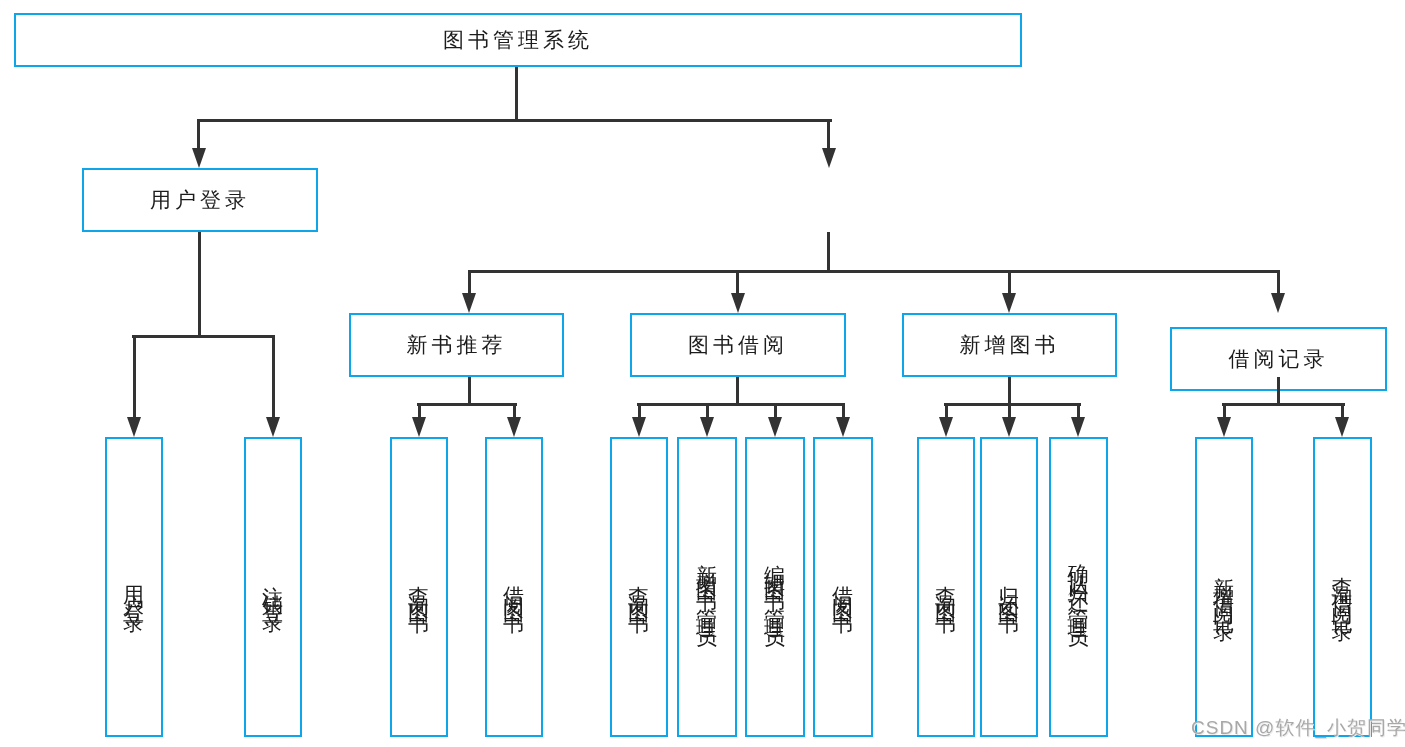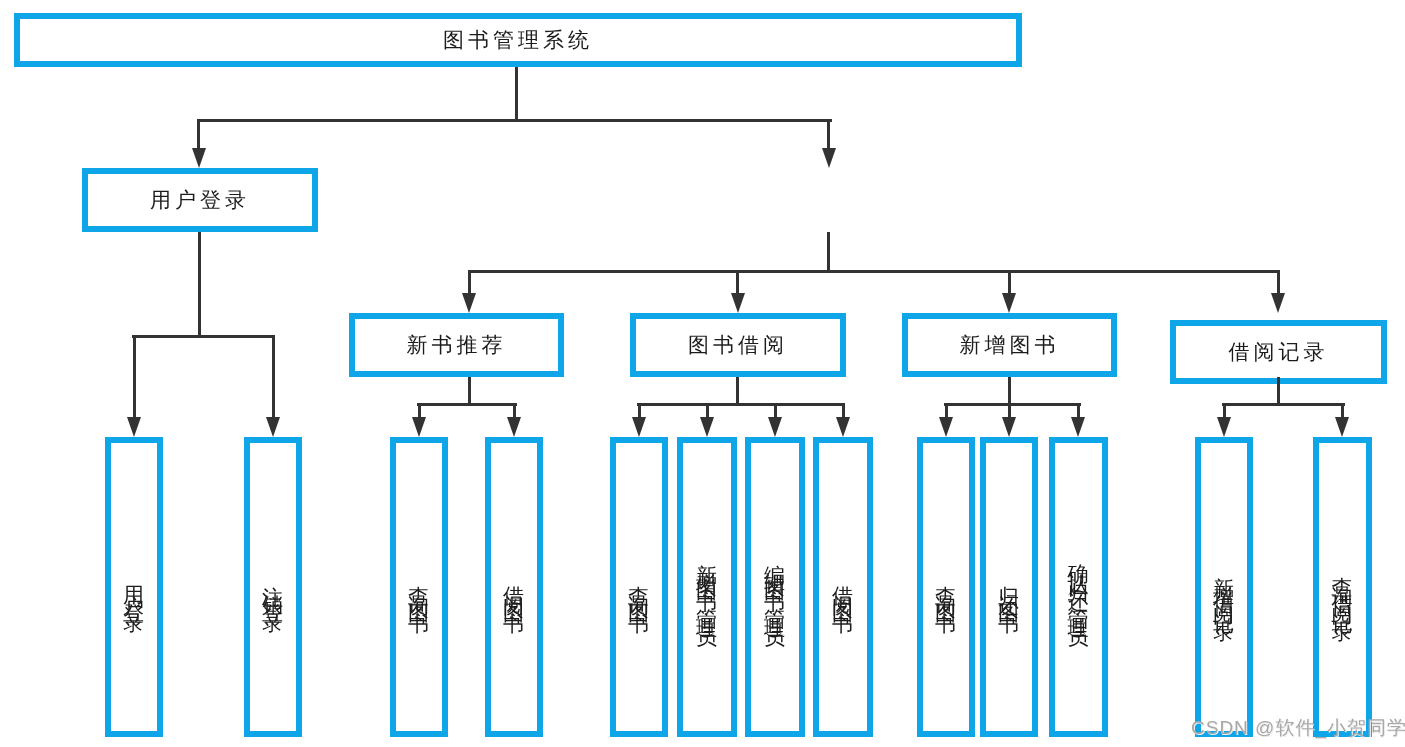--- a/index.html
+++ b/index.html
@@ -2,21 +2,21 @@
 <html><head>
 <meta charset="utf-8">
 <style>
   html,body{margin:0;padding:0;background:#ffffff;}
   .stage{
     position:relative;width:1405px;height:747px;background:#ffffff;
     font-family:"Liberation Sans",sans-serif;overflow:hidden;
   }
   .box{
     position:absolute;box-sizing:border-box;background:#ffffff;
-    border:6px solid #0ea5e9;color:#1c1c1c;
+    border:2px solid #0ea5e9;color:#1c1c1c;
     display:flex;align-items:center;justify-content:center;
   }
   .hbox{font-size:21px;letter-spacing:4px;white-space:nowrap;}
   .vbox{
     writing-mode:vertical-rl;text-orientation:mixed;
     font-size:21px;letter-spacing:9px;line-height:1;
   }
   .v{position:absolute;width:3px;background:#333333;}
   .h{position:absolute;height:3px;background:#333333;}
   .a{
@@ -60,21 +60,21 @@
   <i class="v" style="left:736px;top:270px;height:25px"></i>
   <i class="a" style="left:731px;top:293px"></i>
   <i class="v" style="left:1008px;top:270px;height:25px"></i>
   <i class="a" style="left:1002px;top:293px"></i>
   <i class="v" style="left:1277px;top:270px;height:25px"></i>
   <i class="a" style="left:1271px;top:293px"></i>
 
   <div class="box hbox" style="left:349px;top:313px;width:215px;height:64px">新书推荐</div>
   <div class="box hbox" style="left:630px;top:313px;width:216px;height:64px">图书借阅</div>
   <div class="box hbox" style="left:902px;top:313px;width:215px;height:64px">新增图书</div>
-  <div class="box hbox" style="left:1170px;top:320px;width:217px;height:64px">借阅记录</div>
+  <div class="box hbox" style="left:1170px;top:327px;width:217px;height:64px">借阅记录</div>
 
   <i class="v" style="left:468px;top:377px;height:28px"></i>
   <i class="h" style="left:417px;top:403px;width:100px"></i>
   <i class="v" style="left:418px;top:403px;height:16px"></i>
   <i class="a" style="left:412px;top:417px"></i>
   <i class="v" style="left:513px;top:403px;height:16px"></i>
   <i class="a" style="left:507px;top:417px"></i>
 
   <i class="v" style="left:736px;top:377px;height:28px"></i>
   <i class="h" style="left:637px;top:403px;width:208px"></i>

